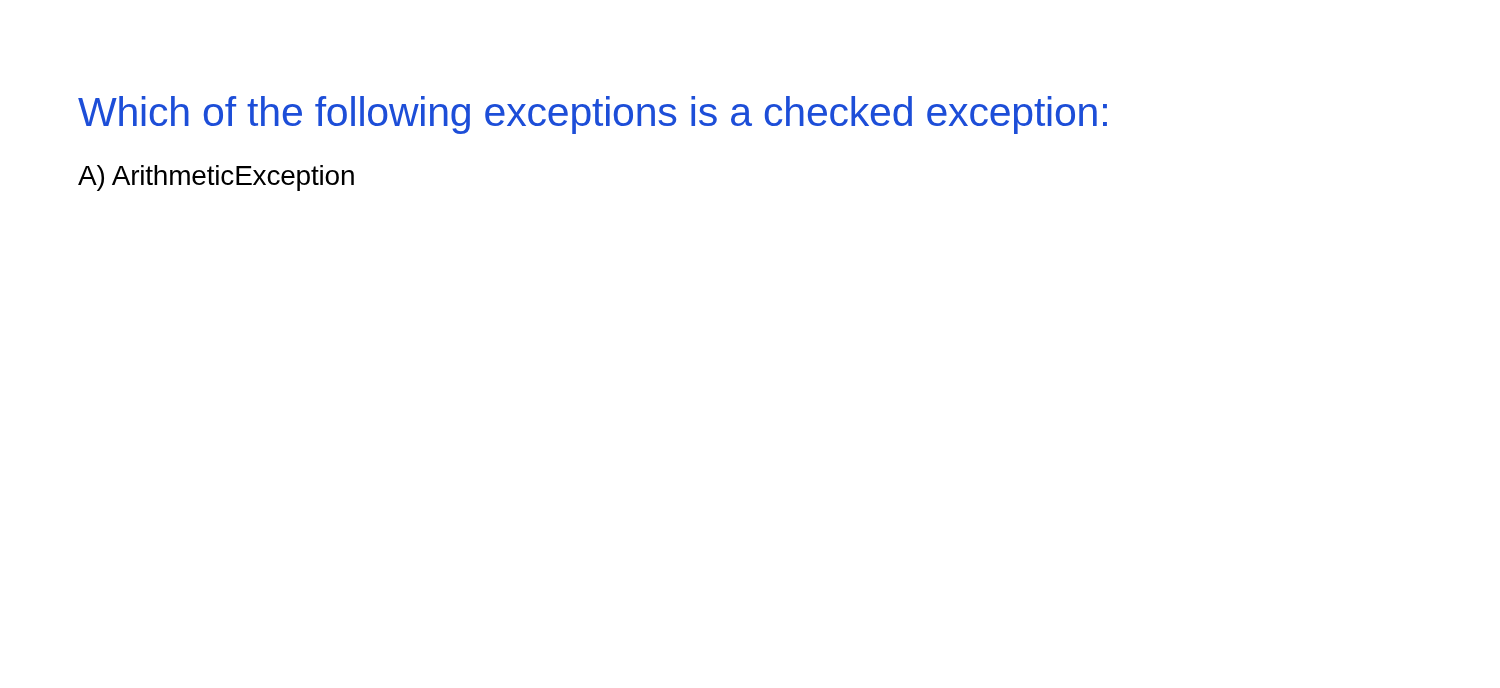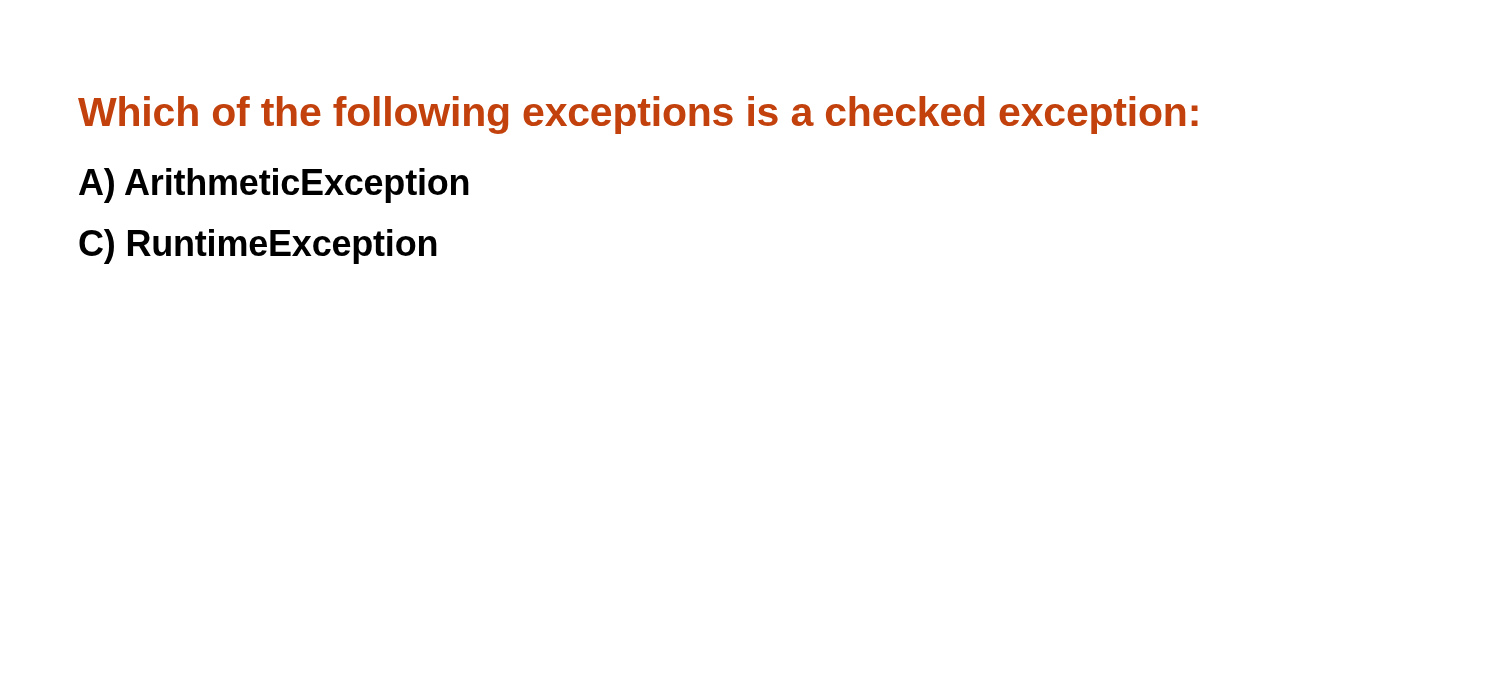--- a/index.html
+++ b/index.html
@@ -9,43 +9,39 @@
     }
     body {
       width: 1500px;
       height: 688px;
       background: #ffffff;
       font-family: -apple-system, BlinkMacSystemFont, "Segoe UI", Helvetica, Arial, sans-serif;
       padding: 78px 78px 0 78px;
     }
     .question-text {
       font-size: 41px;
-      color: #c2410c;
+      color: #1d4ed8;
       line-height: 1.7;
-      font-weight: 700;
+      font-weight: 400;
       letter-spacing: -0.2px;
     }
     .options {
       margin-top: 4px;
     }
     .option {
-      font-size: 36px;
+      font-size: 28px;
       color: #000000;
       line-height: 1.7;
-      font-weight: 700;
+      font-weight: 400;
       letter-spacing: -0.2px;
     }
   </style>
 </head>
 <body>
 
 <div class="question-text">Which of the following exceptions is a checked exception:</div>
 
 <div class="options">
   <div class="option">
     <span>A)</span>
     <span>ArithmeticException</span>
   </div>
-  <div class="option">
-    <span>C)</span>
-    <span>RuntimeException</span>
-  </div>
 </div>
 
 </body></html>

